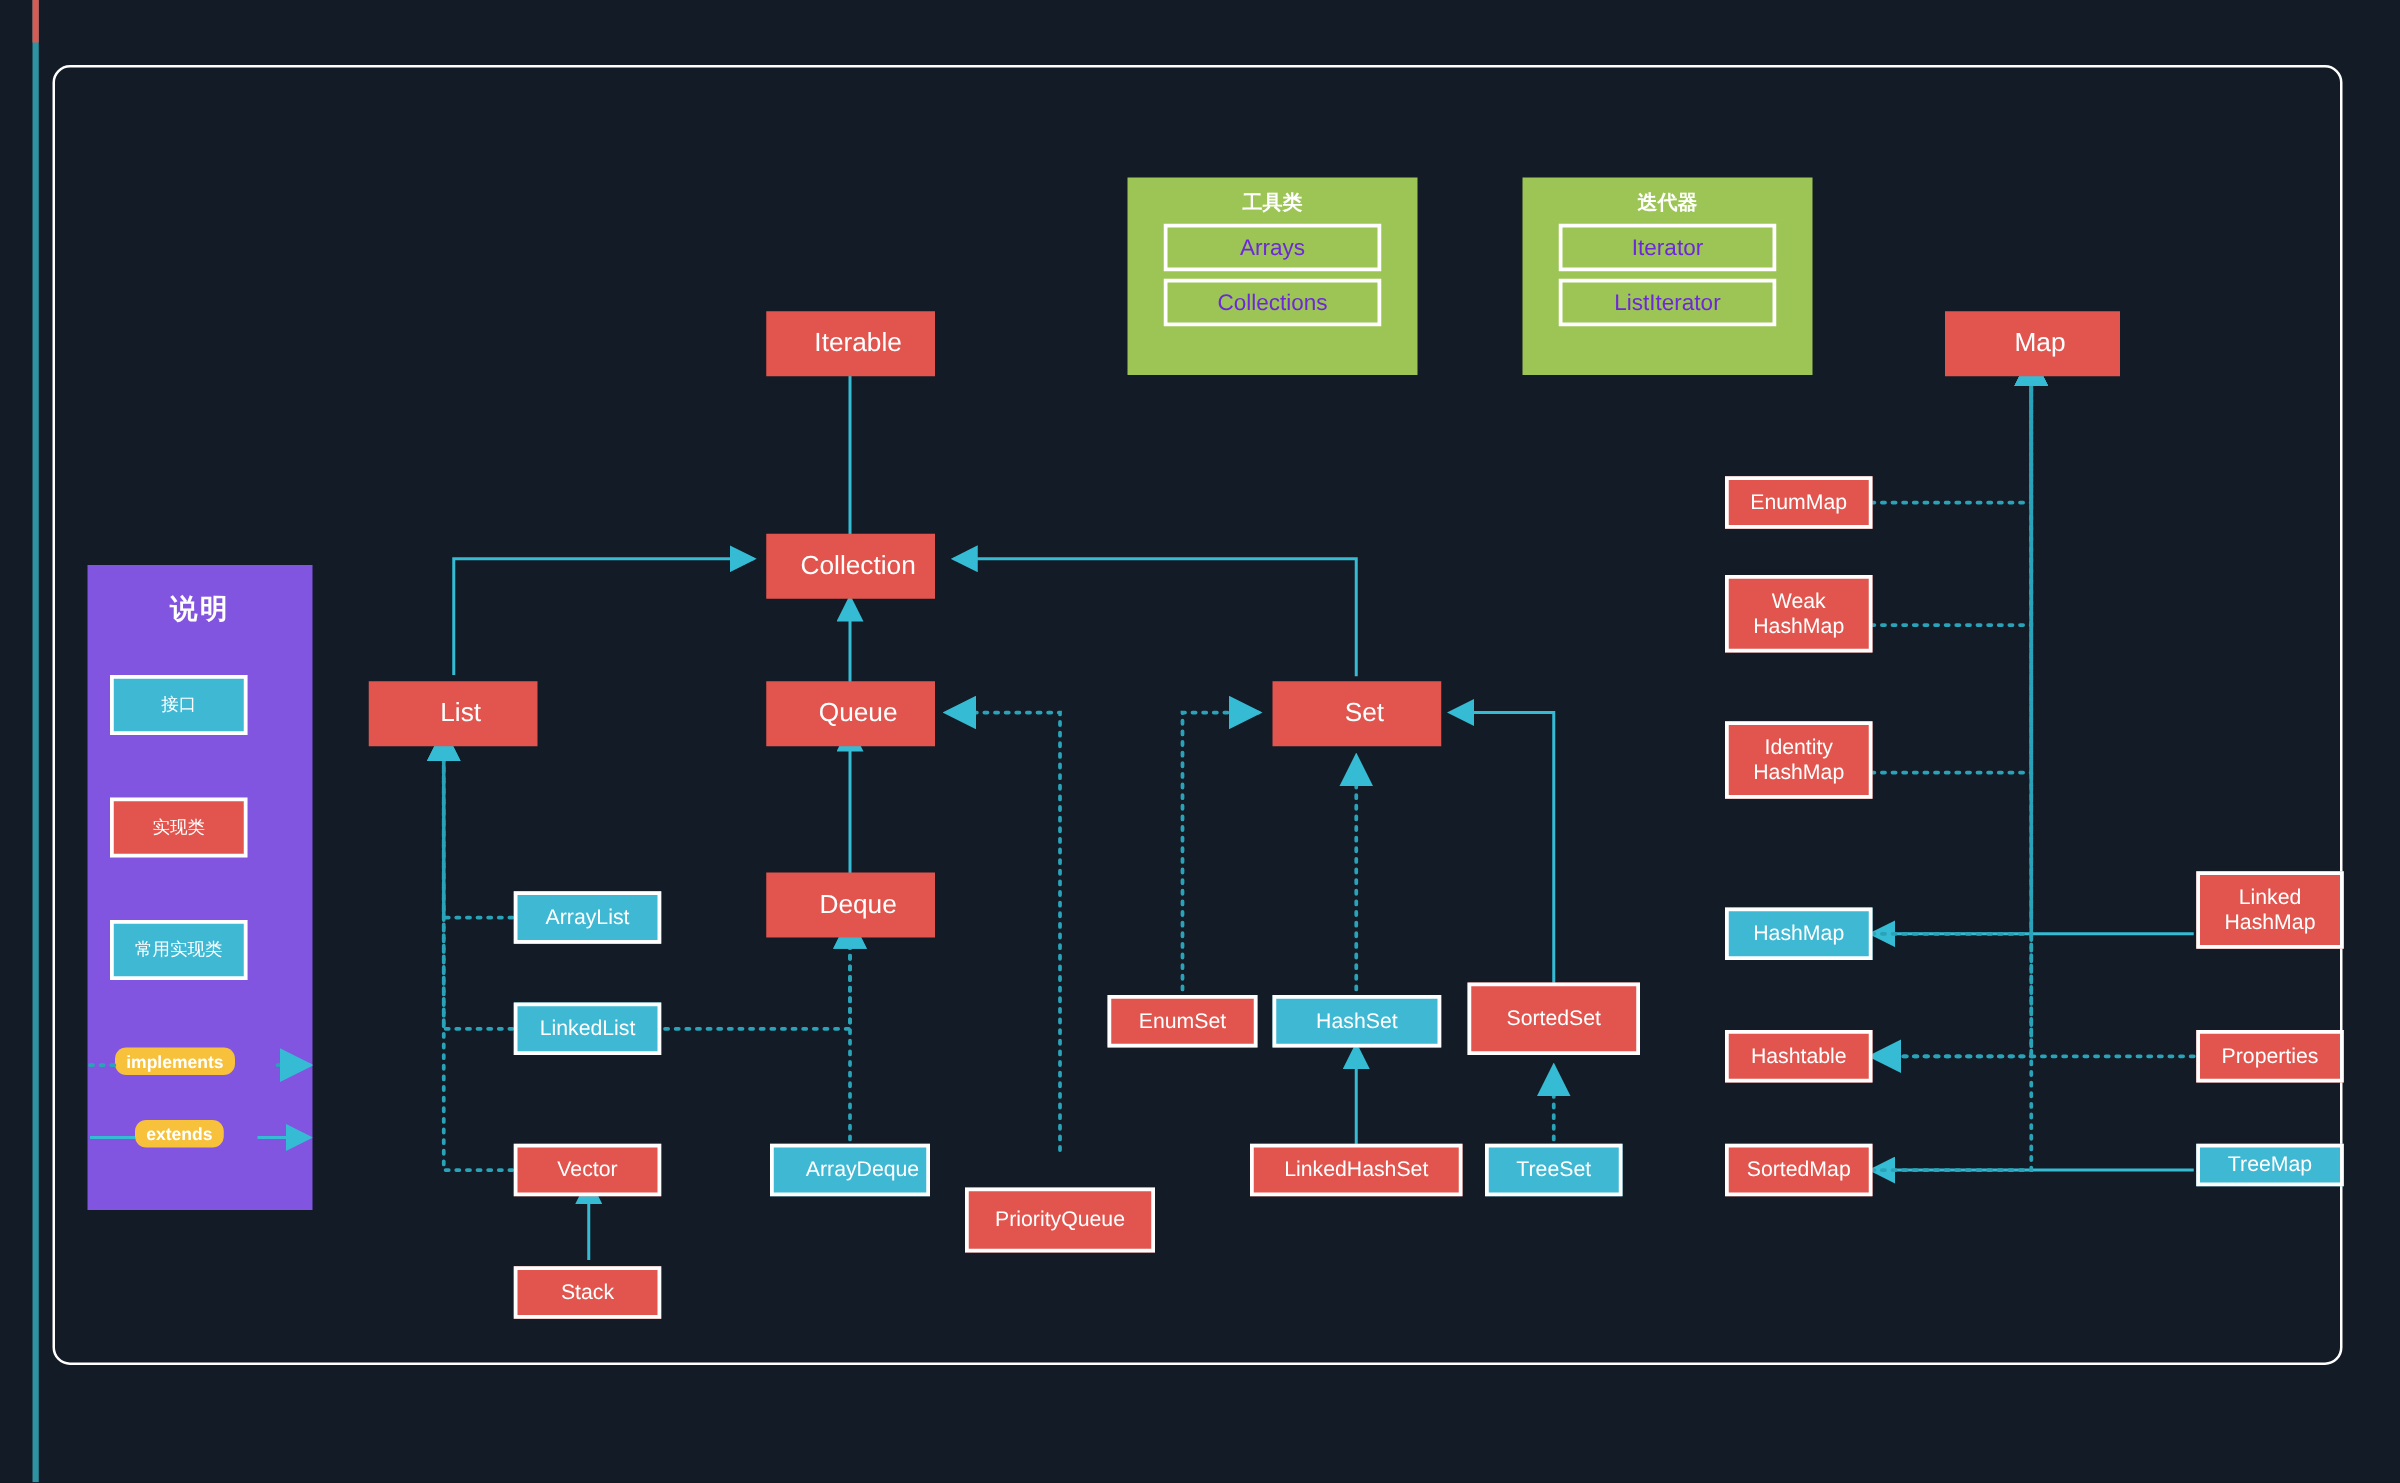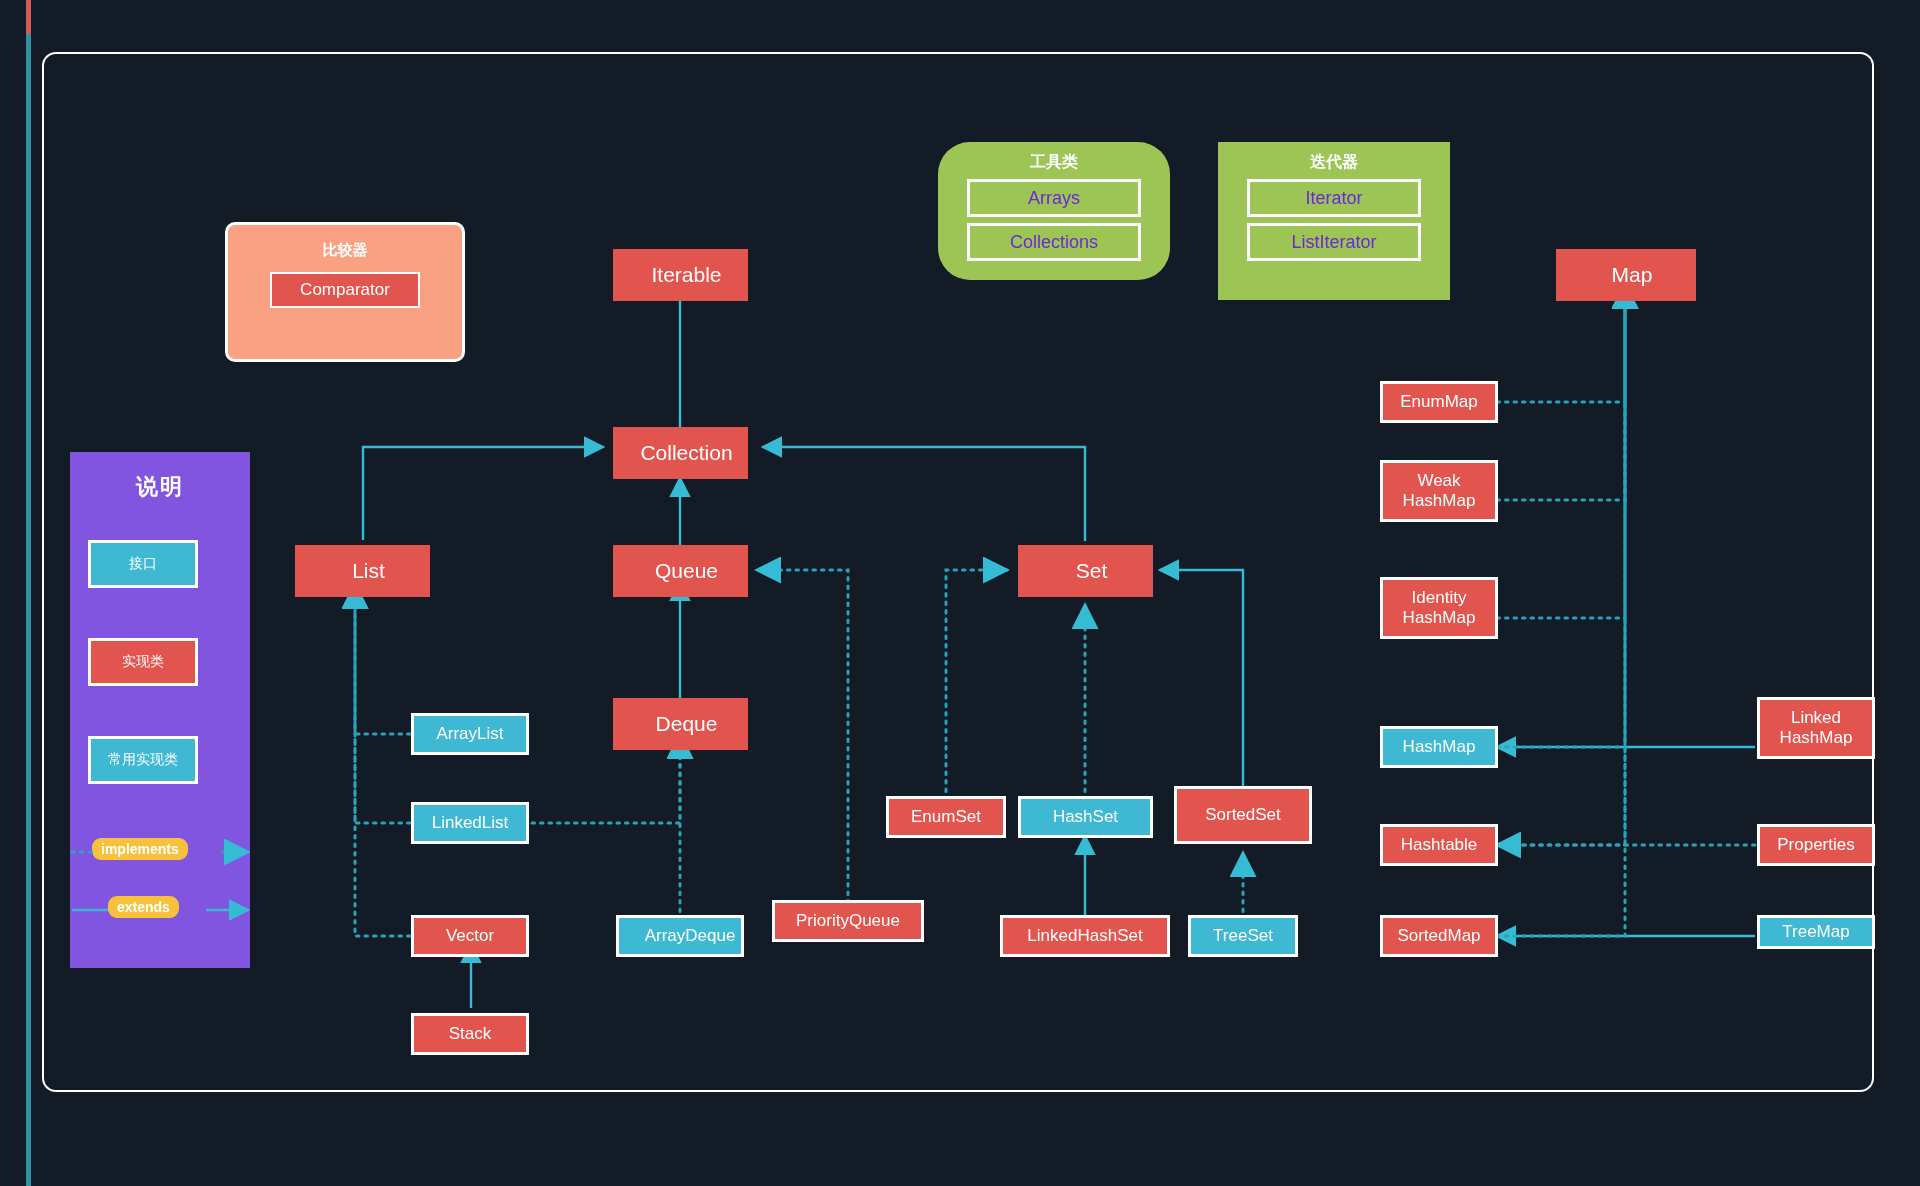--- a/index.html
+++ b/index.html
@@ -134,26 +134,22 @@
       <marker id="ah2" markerWidth="9" markerHeight="9" refX="8" refY="4.5" orient="auto">
         <path d="M0,0 L9,4.5 L0,9 z" fill="#35bcd4"></path>
       </marker>
     </defs>
     <path d="M2,400 L22,400" stroke="#2aa3b8" stroke-width="3" stroke-dasharray="2.5 6" stroke-linecap="round" fill="none"></path>
     <path d="M152,400 L178,400" stroke="#2aa3b8" stroke-width="3" stroke-dasharray="2.5 6" stroke-linecap="round" fill="none" marker-end="url(#ah2)"></path>
     <path d="M2,458 L38,458" stroke="#35bcd4" stroke-width="2.4" fill="none"></path>
     <path d="M136,458 L178,458" stroke="#35bcd4" stroke-width="2.4" fill="none" marker-end="url(#ah2)"></path>
   </svg>
 
-  <div class="panel panel-peach" style="left:225px;top:222px;width:240px;height:140px;">
-    <div class="peach-title">比较器</div>
-    <div class="peach-item">Comparator</div>
-  </div>
-
-  <div class="panel panel-green" style="left:938px;top:142px;width:232px;height:138px;border-radius:32px;">
+
+  <div class="panel panel-green" style="left:902px;top:142px;width:232px;height:158px;">
     <div class="panel-title">工具类</div>
     <div class="green-item">Arrays</div>
     <div class="green-item">Collections</div>
   </div>
 
   <div class="panel panel-green" style="left:1218px;top:142px;width:232px;height:158px;">
     <div class="panel-title">迭代器</div>
     <div class="green-item">Iterator</div>
     <div class="green-item">ListIterator</div>
   </div>
@@ -177,21 +173,21 @@
   <div class="node common" style="left:411px;top:713px;width:118px;height:42px;">ArrayList</div>
 
   <div class="node common" style="left:411px;top:802px;width:118px;height:42px;">LinkedList</div>
 
   <div class="node impl" style="left:411px;top:915px;width:118px;height:42px;">Vector</div>
 
   <div class="node impl" style="left:411px;top:1013px;width:118px;height:42px;">Stack</div>
 
   <div class="node common" style="left:616px;top:915px;width:128px;height:42px;padding-left:20px;">ArrayDeque</div>
 
-  <div class="node impl" style="left:772px;top:900px;width:152px;height:42px;">PriorityQueue</div>
+  <div class="node impl" style="left:772px;top:950px;width:152px;height:52px;">PriorityQueue</div>
 
   <div class="node impl" style="left:886px;top:796px;width:120px;height:42px;">EnumSet</div>
 
   <div class="node common" style="left:1018px;top:796px;width:135px;height:42px;">HashSet</div>
 
   <div class="node impl" style="left:1000px;top:915px;width:170px;height:42px;">LinkedHashSet</div>
 
   <div class="node common" style="left:1188px;top:915px;width:110px;height:42px;">TreeSet</div>
 
   <div class="node impl" style="left:1380px;top:381px;width:118px;height:42px;">EnumMap</div>

